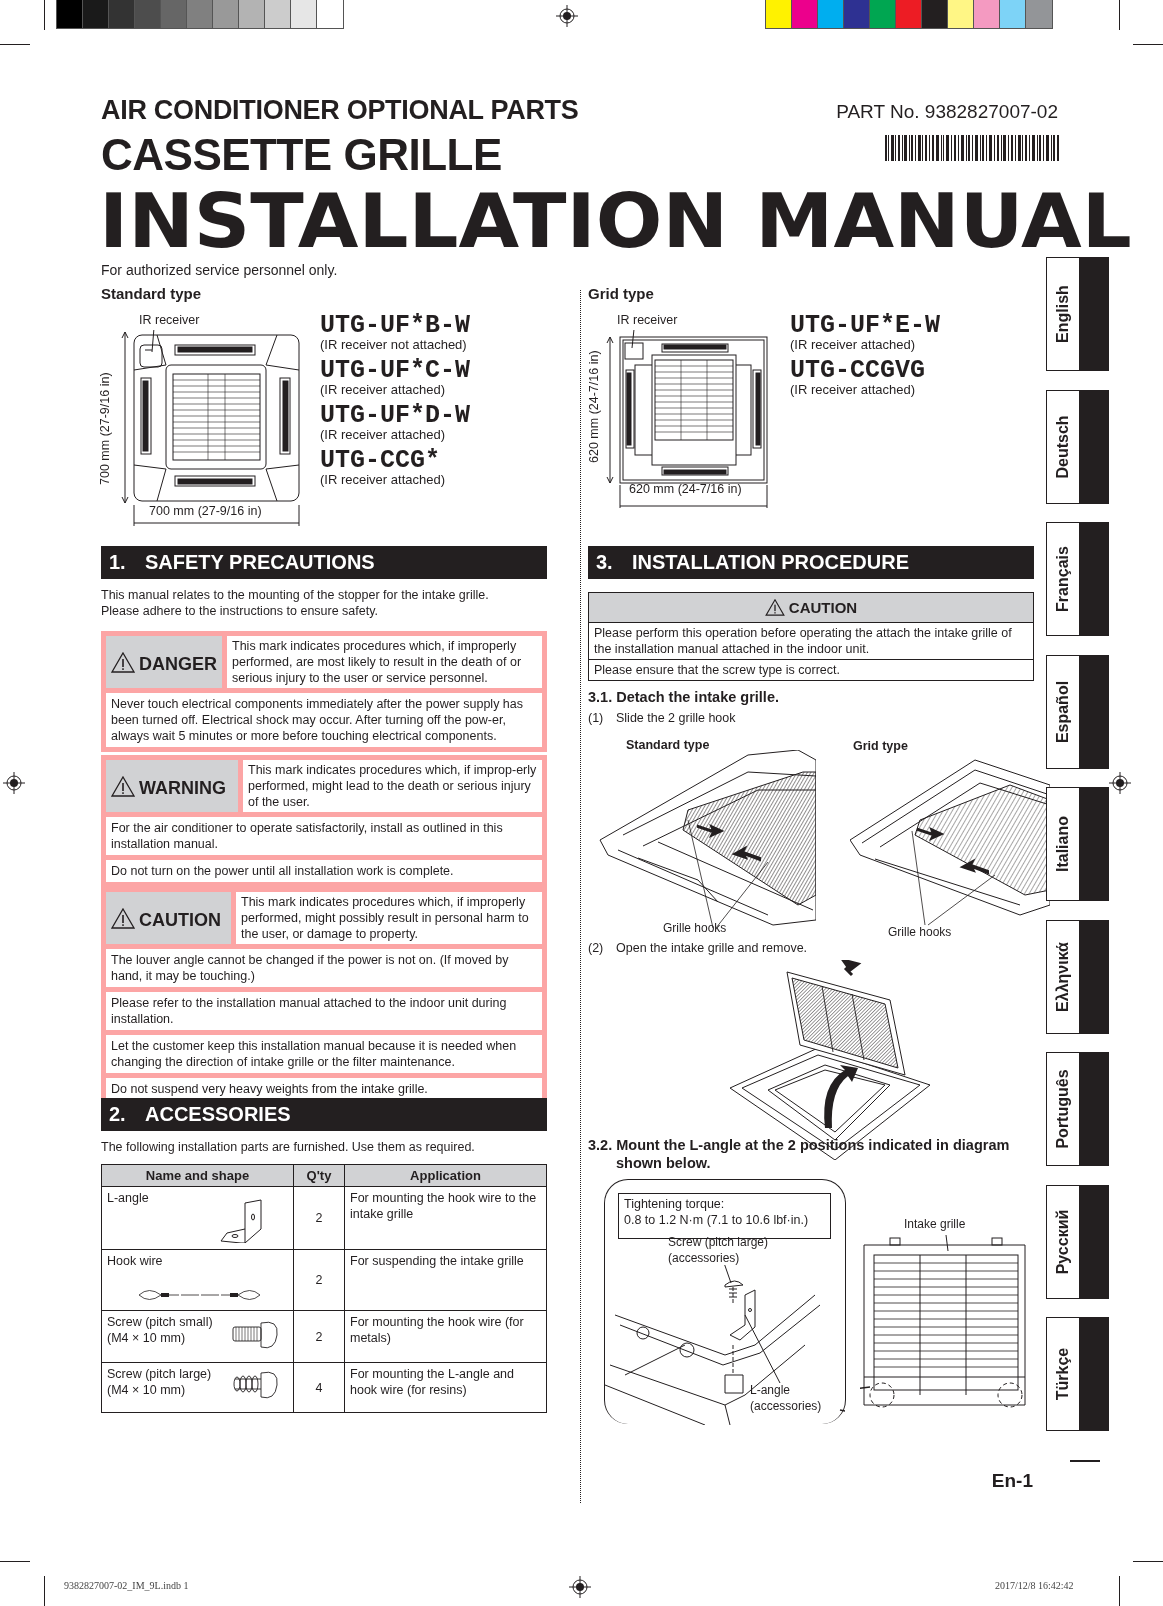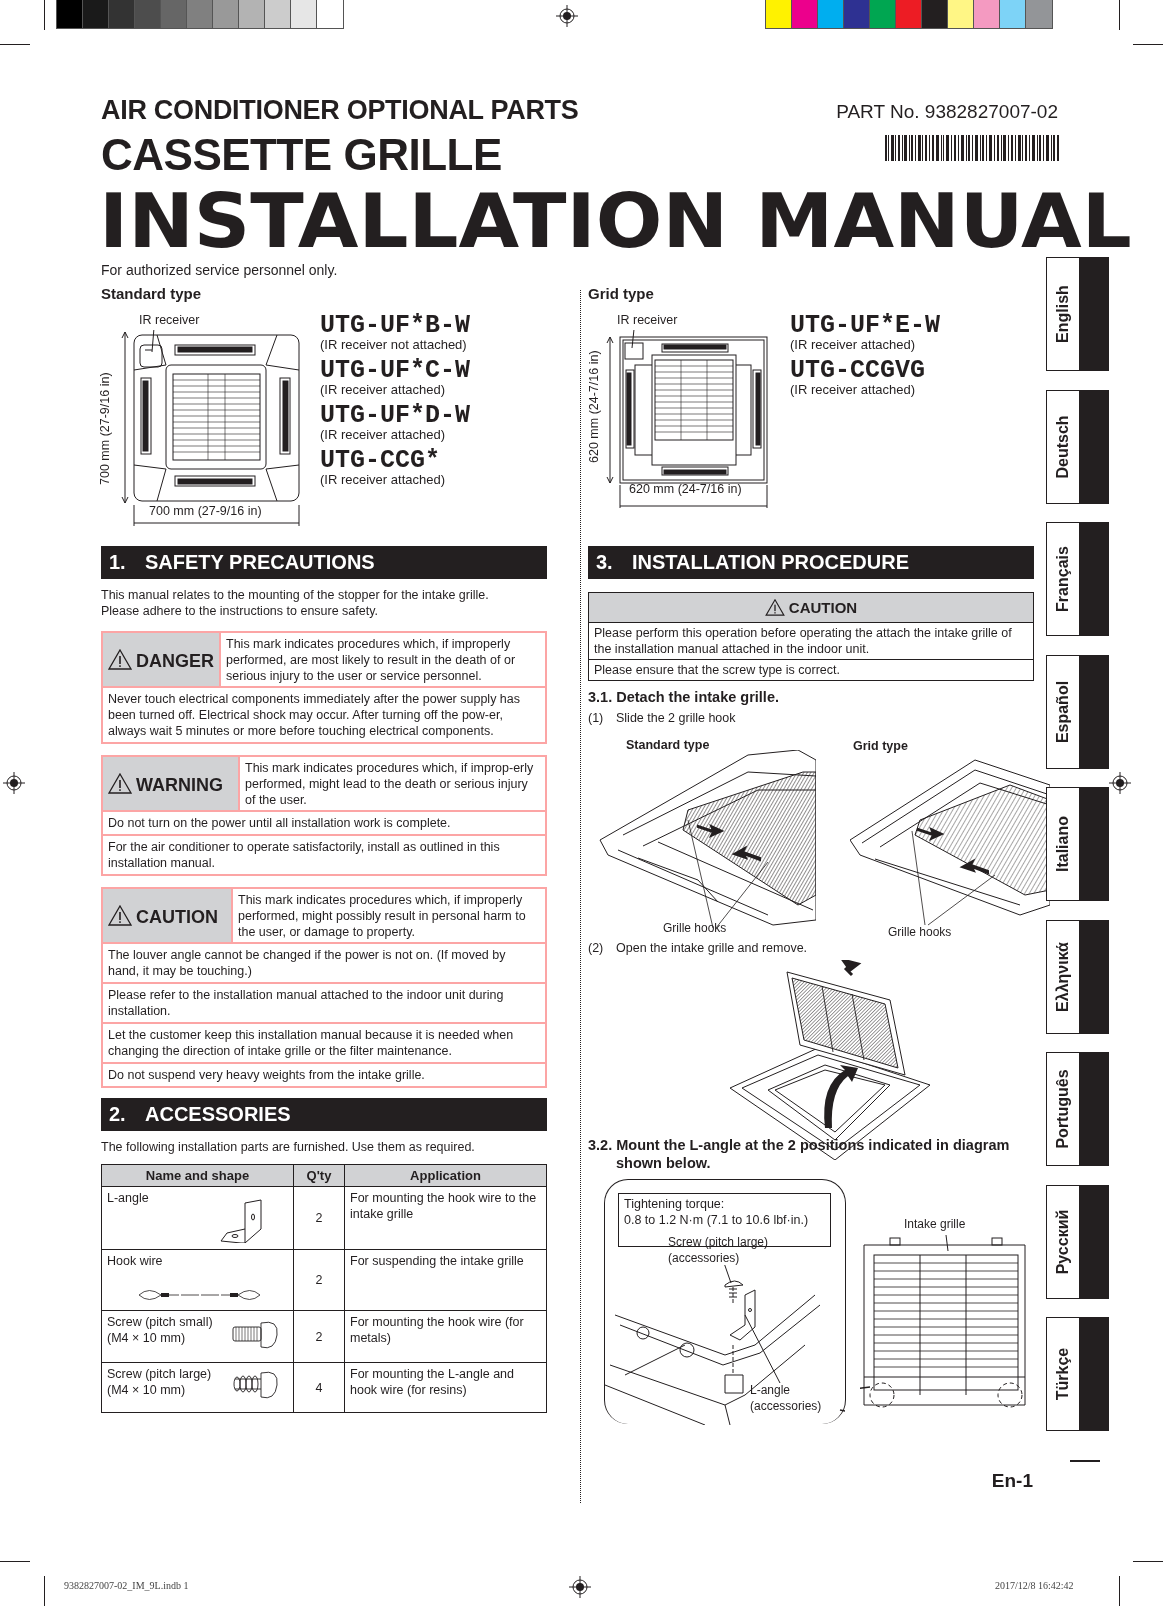--- a/index.html
+++ b/index.html
@@ -31,21 +31,21 @@
   .irlabel { font-size: 12.5px; }
 
   
   .sec-head { position: absolute; height: 33px; background: #231f20; color: #fff; font-size: 20px; font-weight: bold; padding-left: 8px; line-height: 33px; }
   .sec-head .num { display: inline-block; width: 36px; }
 
   .para { font-size: 12.5px; line-height: 16px; }
 
   
   .haz { position: absolute; left: 101px; width: 446px; border-collapse: collapse; font-size: 12.5px; line-height: 16px; }
-  .haz td { border: 2px solid #fca5a5; padding: 2px 5px; vertical-align: middle; }
+  .haz td { border: 5px solid #fca5a5; padding: 2px 5px; vertical-align: middle; }
   .haz .lbl { background: #d1d2d4; font-size: 18px; font-weight: bold; white-space: nowrap; padding: 4px 5px; }
   .tri { display: inline-block; vertical-align: -3px; margin-right: 4px; }
 
   
   .acc { position: absolute; left: 101px; top: 1164px; width: 446px; border-collapse: collapse; font-size: 12.5px; line-height: 16px; }
   .acc th { background: #d1d2d4; border: 1px solid #231f20; font-weight: bold; font-size: 13px; height: 22px; }
   .acc td { border: 1px solid #231f20; padding: 3px 5px; vertical-align: top; }
   .acc td.qty { text-align: center; vertical-align: middle; }
 
   
@@ -343,24 +343,24 @@
     <td class="lbl" style="width:137px;">
       <svg class="tri" width="24" height="21" viewBox="0 0 24 21">
             <path d="M12 1 L23 20 L1 20 Z" fill="none" stroke="#231f20" stroke-width="1.3"></path>
             <rect x="11.2" y="7" width="1.6" height="8" fill="#231f20"></rect>
             <rect x="11.2" y="16.3" width="1.6" height="1.6" fill="#231f20"></rect>
           </svg><span>WARNING</span>
     </td>
     <td>This mark indicates procedures which, if improp-erly performed, might lead to the death or serious injury of the user.</td>
   </tr>
   <tr>
+        <td colspan="2" style="padding:3px 5px;">For the air conditioner to operate satisfactorily, install as outlined in this installation manual.</td>
+      </tr>
+  <tr>
         <td colspan="2" style="padding:3px 5px;">Do not turn on the power until all installation work is complete.</td>
-      </tr>
-  <tr>
-        <td colspan="2" style="padding:3px 5px;">For the air conditioner to operate satisfactorily, install as outlined in this installation manual.</td>
       </tr>
 </tbody>
   </table>
 
 <table class="haz" style="top:887px;">
   <tbody>
       <tr style="height:55px;">
     <td class="lbl" style="width:130px;">
       <svg class="tri" width="24" height="21" viewBox="0 0 24 21">
             <path d="M12 1 L23 20 L1 20 Z" fill="none" stroke="#231f20" stroke-width="1.3"></path>
@@ -578,21 +578,21 @@
   <path d="M95 168 Q90 125 115 110 L110 105 L128 108 L122 122 L118 116 Q100 130 102 168 Z" fill="#231f20"></path>
   <path d="M120 10 L113 0 L128 4 Z M115 8 L122 15" fill="#231f20" stroke="#231f20" stroke-width="3"></path>
 </svg>
 
 <div class="abs step-title" style="left:588px; top:1136px; width:450px;">
   <div>3.2. Mount the L-angle at the 2 positions indicated in diagram</div>
   <div style="padding-left:28px;">shown below.</div>
 </div>
 
 <div class="abs" style="left:604px; top:1179px; width:242px; height:245px; border:1.3px solid #231f20; border-radius:24px; border-bottom:none;"></div>
-<div class="abs" style="left:618px; top:1193px; width:213px; height:54px; border:1px solid #231f20; font-size:12.5px; line-height:16px; padding:2px 5px;">
+<div class="abs" style="left:618px; top:1193px; width:213px; height:46px; border:1px solid #231f20; font-size:12.5px; line-height:16px; padding:2px 5px;">
   <div>Tightening torque:</div>
   <div>0.8 to 1.2 N·m (7.1 to 10.6 lbf·in.)</div>
 </div>
 <div class="abs fig-label" style="left:668px; top:1234px; line-height:16px;">
   <div>Screw (pitch large)</div>
   <div>(accessories)</div>
 </div>
 <svg class="abs" style="left:605px; top:1265px;" width="240" height="160" viewBox="0 0 240 160">
   <g fill="none" stroke="#231f20" stroke-width="1">
     <path d="M10 50 L120 90 L150 80 L210 30"></path>

